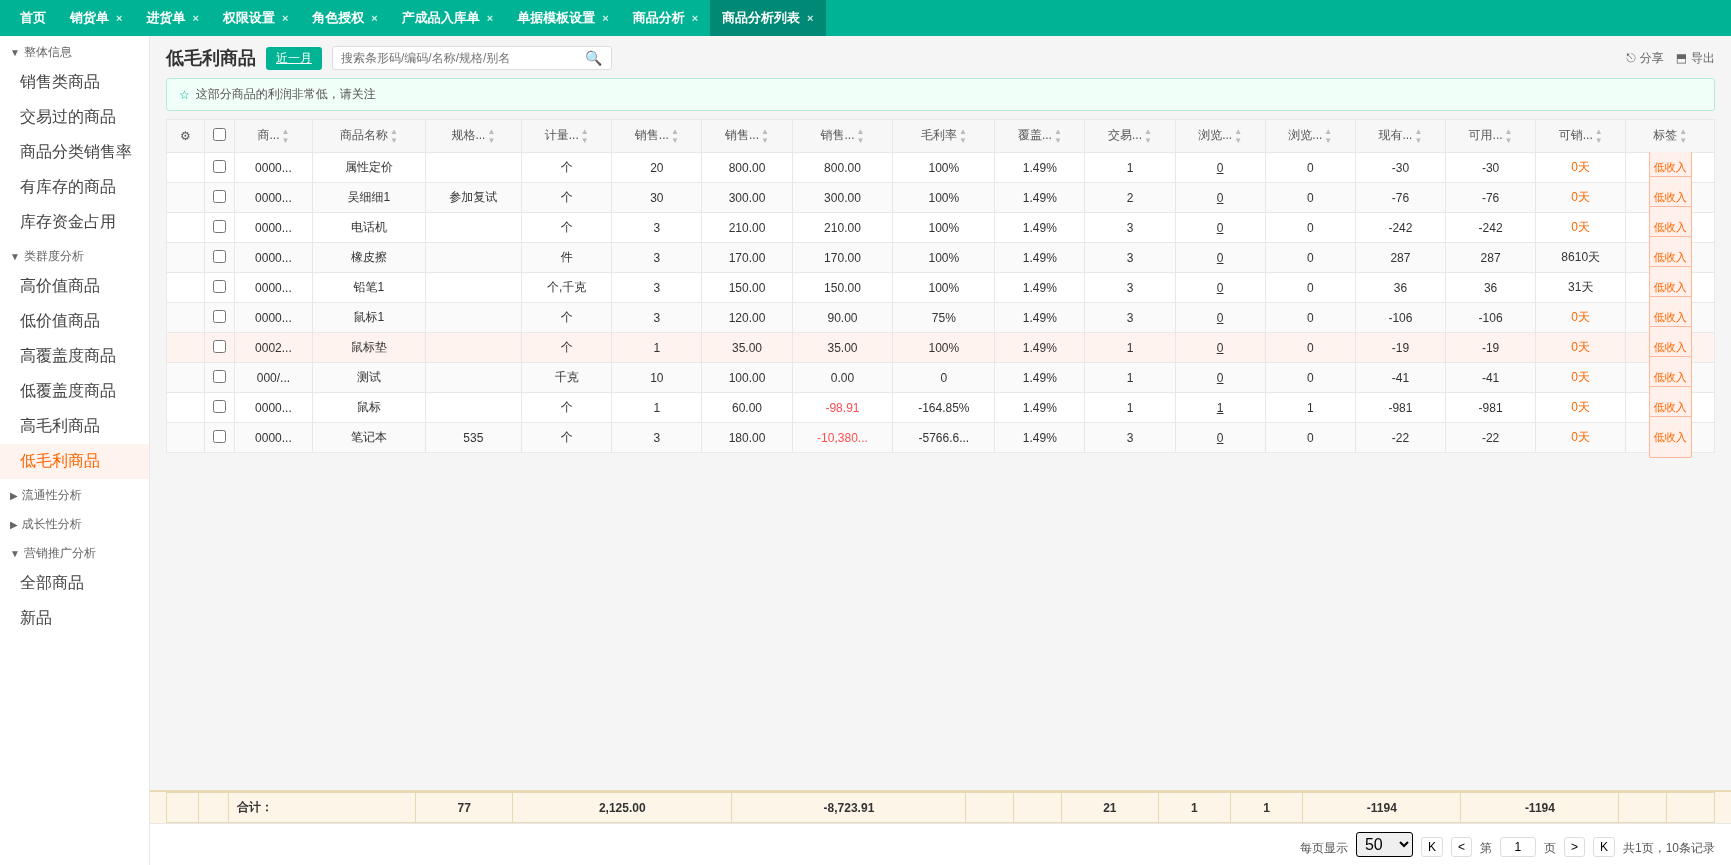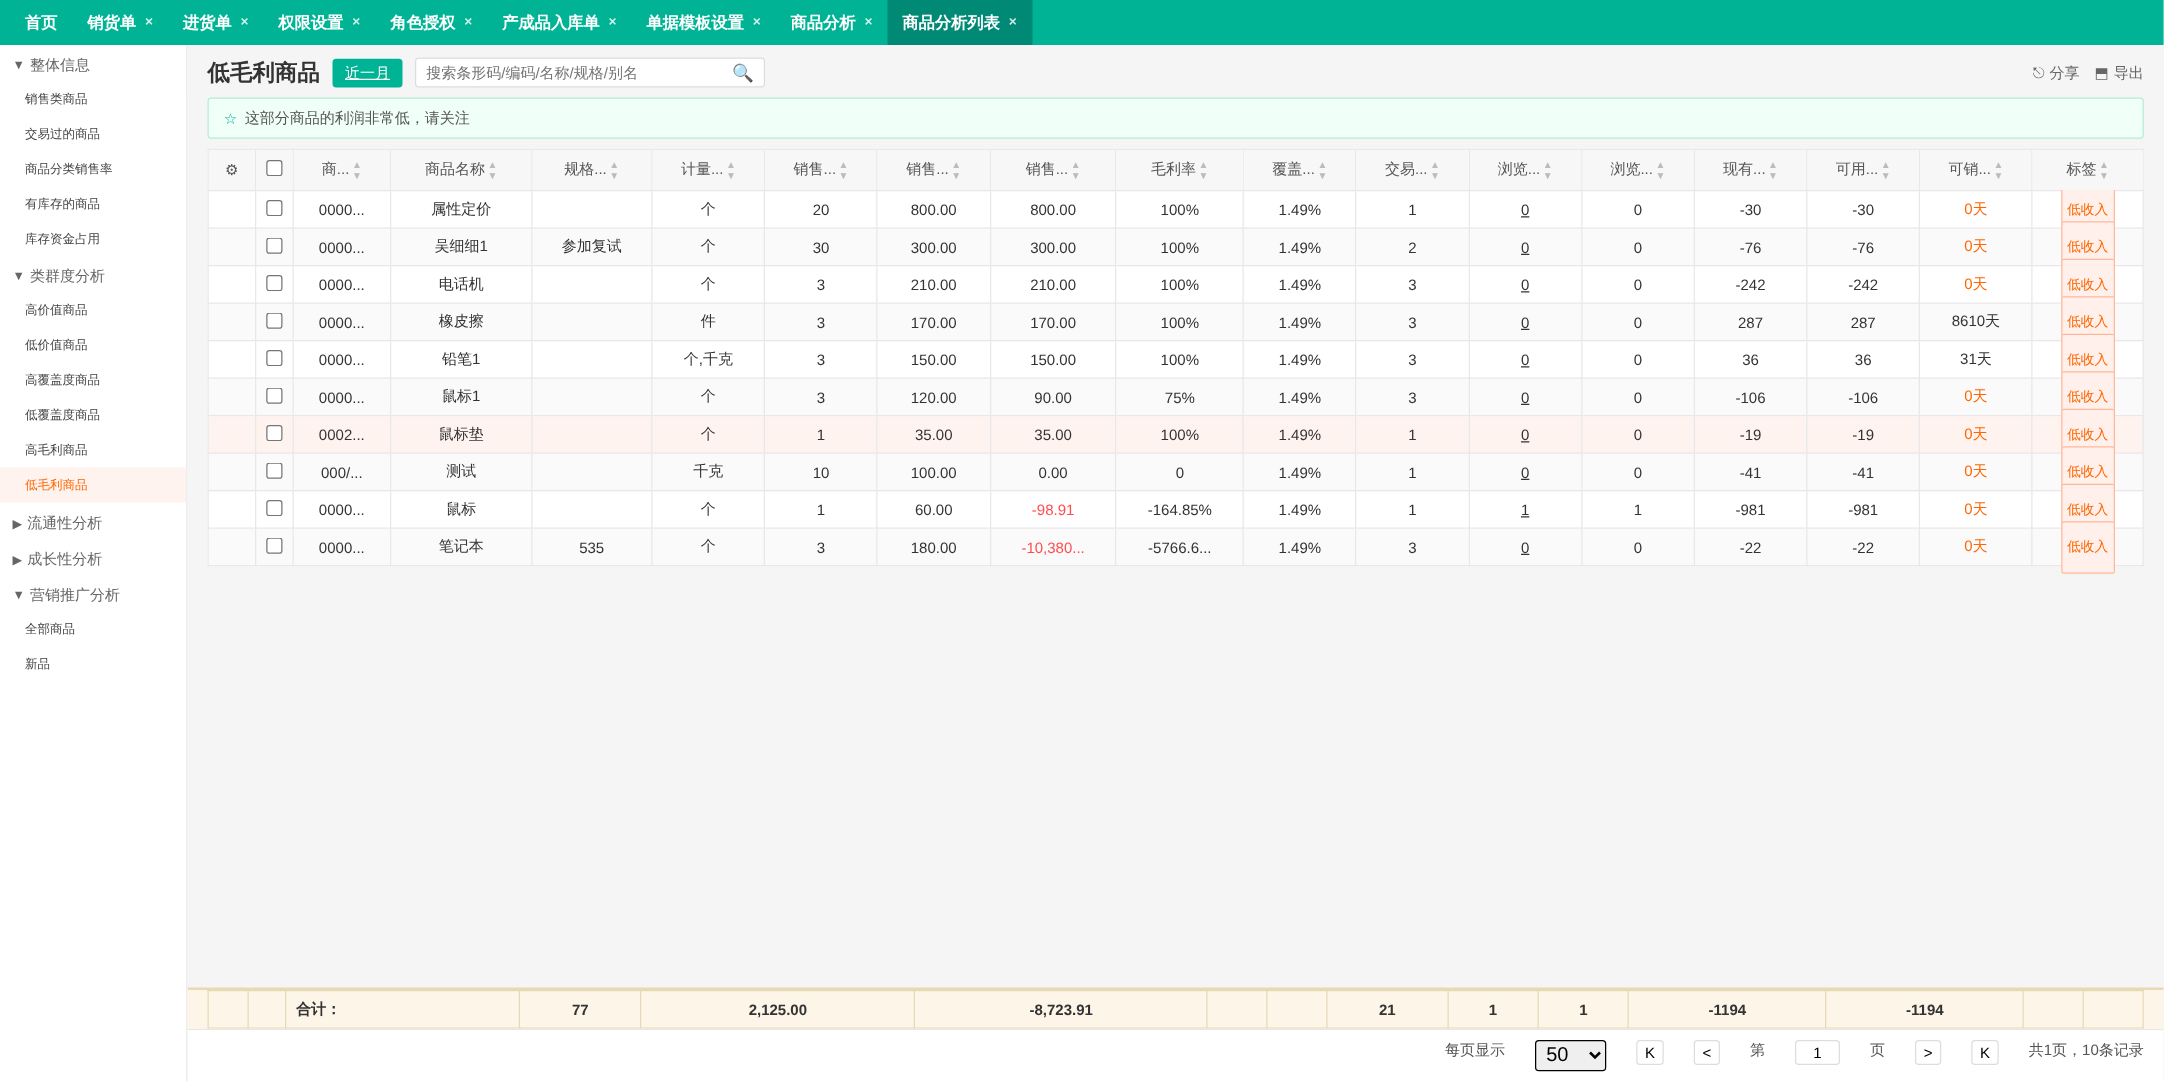--- a/index.html
+++ b/index.html
@@ -55,21 +55,21 @@
       font-size: 12px;
       display: flex;
       align-items: center;
       gap: 4px;
       cursor: pointer;
     }
     .sidebar-group-title .arrow { font-size: 10px; }
     .sidebar-item {
       padding: 7px 10px 7px 20px;
       color: #444;
-      font-size: 10px;
+      font-size: 16px;
       cursor: pointer;
       white-space: nowrap;
     }
     .sidebar-item.active {
       background: #fff3ef;
       color: #ff6600;
     }
 
     
     .content {
@@ -227,26 +227,26 @@
     }
     .footer-total td {
       border: 1px solid #e8d9b5;
       background: #fdf5e8;
       font-weight: bold;
     }
 
     
     .pagination-bar {
       display: flex;
-      align-items: flex-start;
+      align-items: flex-end;
       justify-content: flex-end;
       padding: 8px 16px;
       background: #fff;
       border-top: 1px solid #e8e8e8;
-      gap: 24px;
+      gap: 8px;
       font-size: 12px;
       color: #555;
     }
     .page-size-select {
       border: 1px solid #000000;
       border-radius: 3px;
       padding: 2px 4px;
       font-size: 16px;
     }
     .page-nav-btn {

